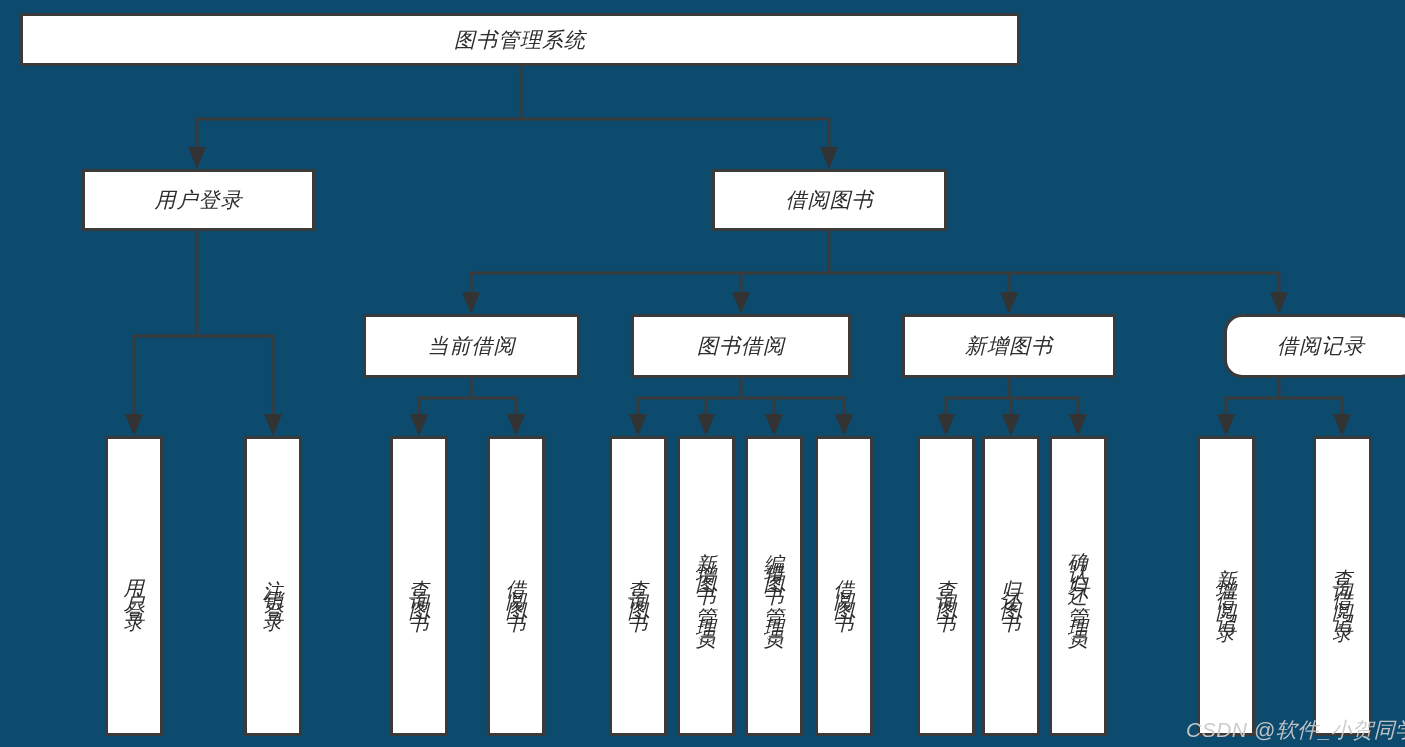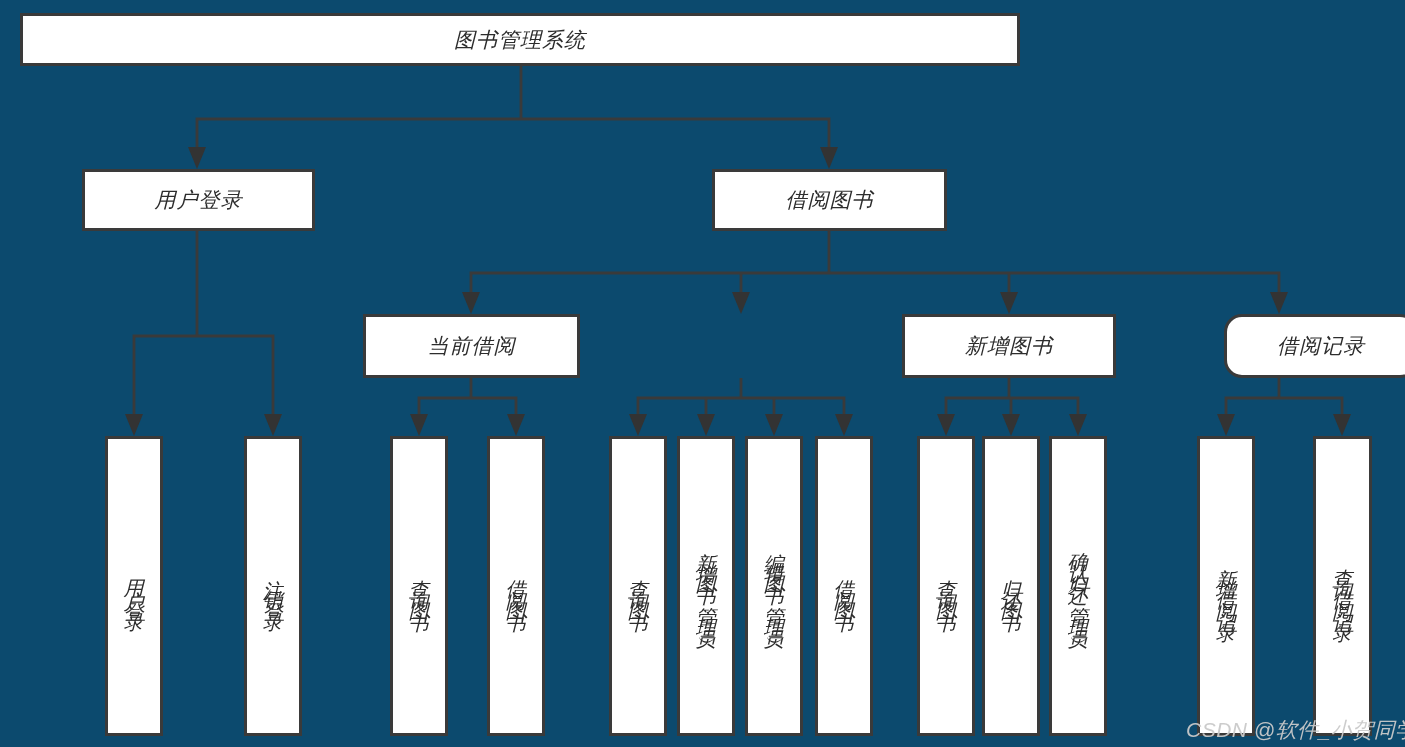--- a/index.html
+++ b/index.html
@@ -104,20 +104,23 @@
   <div class="node" style="left:82px; top:169px; width:233px; height:62px;">
     <span>用户登录</span>
   </div>
   <div class="node" style="left:712px; top:169px; width:235px; height:62px;">
     <span>借阅图书</span>
   </div>
 
   <div class="node" style="left:363px; top:314px; width:217px; height:64px;">
     <span>当前借阅</span>
   </div>
+  <div class="node" style="left:631px; top:314px; width:220px; height:64px;">
+    <span>图书借阅</span>
+  </div>
   <div class="node" style="left:902px; top:314px; width:214px; height:64px;">
     <span>新增图书</span>
   </div>
   <div class="node" style="left:1224px; top:314px; width:194px; height:64px;border-radius:18px;">
     <span>借阅记录</span>
   </div>
 
   <div class="node leaf" style="left:105px; top:436px; width:58px; height:300px;">
     <span class="vlbl">用户登录</span>
   </div>

